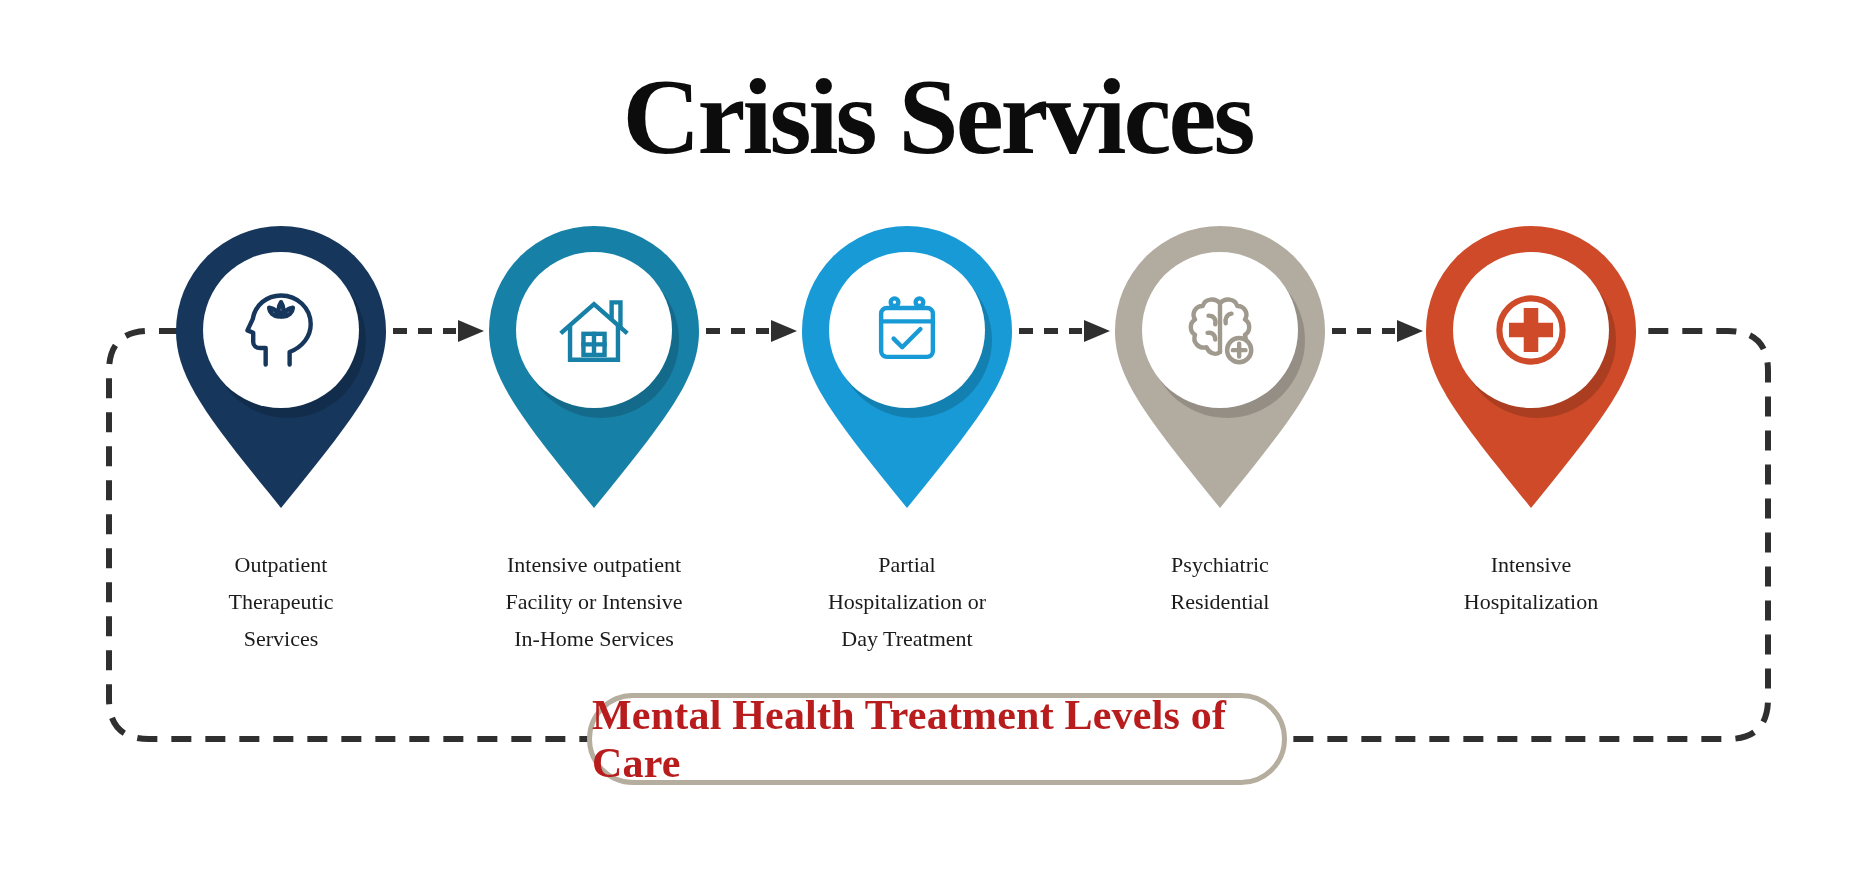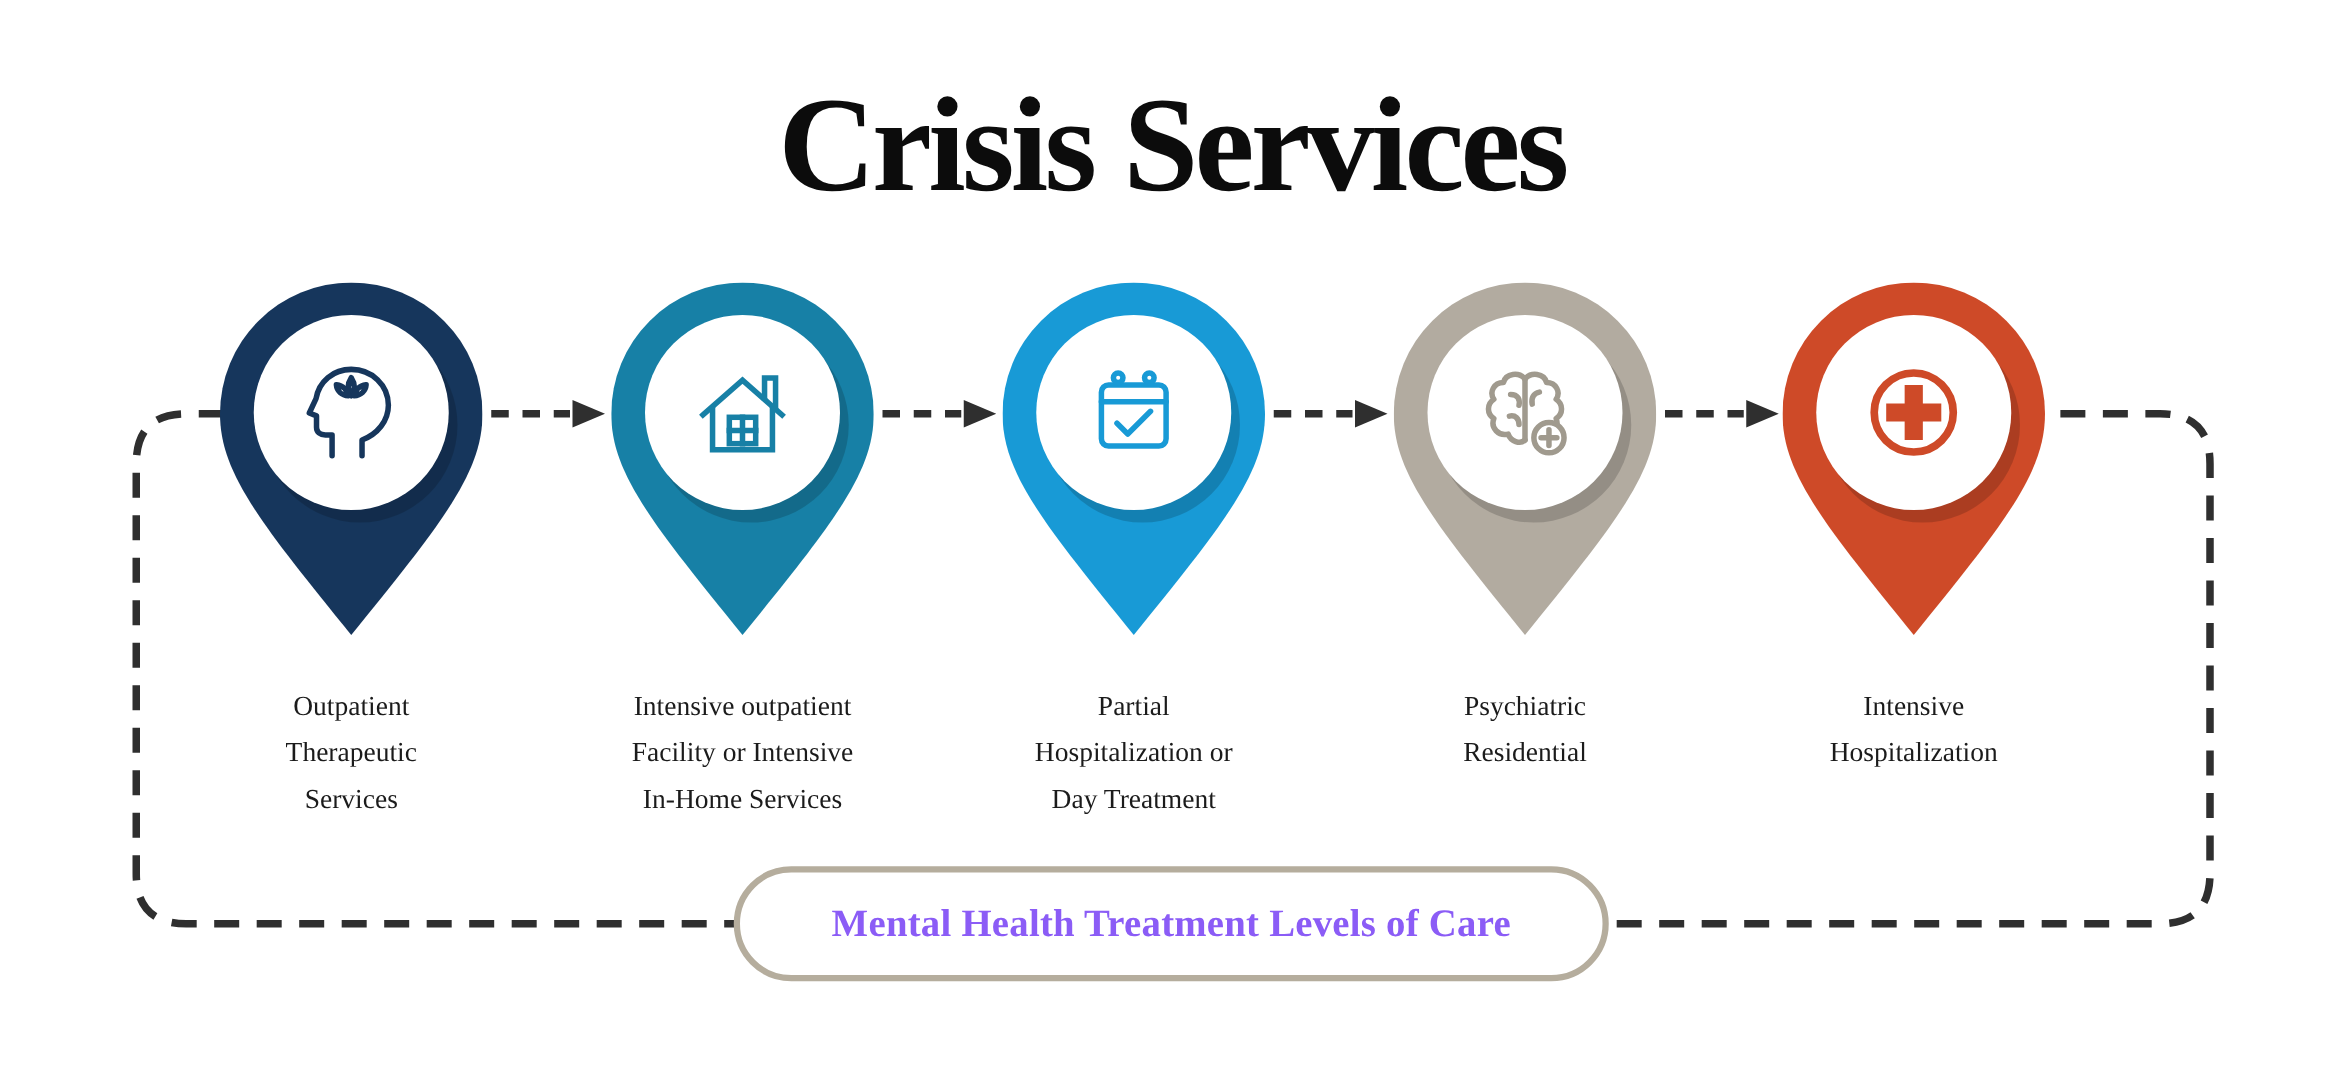--- a/index.html
+++ b/index.html
@@ -39,21 +39,21 @@
     position:absolute; top:546px; width:320px; text-align:center;
     font-size:22px; line-height:37px; color:#1b1b1b; font-weight:400;
   }
 
   .pill {
     position:absolute; left:587px; top:693px; width:700px; height:92px;
     box-sizing:border-box; background:#ffffff;
     border:5px solid var(--pill-border,#b5ad9d); border-radius:46px;
     display:flex; align-items:center; justify-content:center;
   }
-  .pill span { font-size:31px; font-weight:700; color:#8b5cf6; letter-spacing:0.2px; }
+  .pill span { font-size:42px; font-weight:700; color:#b91c1c; letter-spacing:0.2px; }
 </style>
 </head>
 <body>
 
 <div class="canvas">
 
   <div class="title">Crisis Services</div>
 
   <svg class="flow" viewBox="0 0 1875 870" aria-hidden="true" style="--dash: #2f2f2f;">
     <path class="dash" d="M281 331 H149 Q109 331 109 371 V699 Q109 739 149 739 H1728 Q1768 739 1768 699 V371 Q1768 331 1728 331 H1531"></path>

